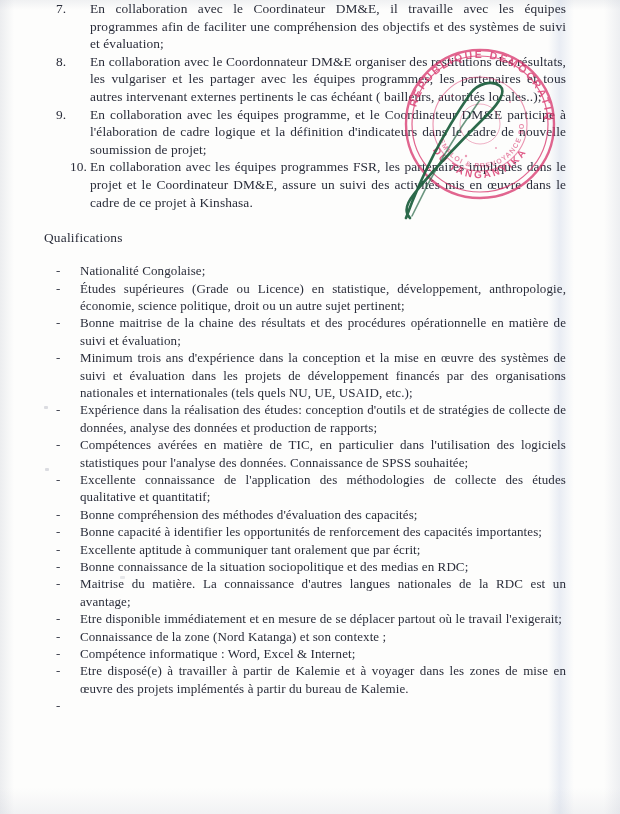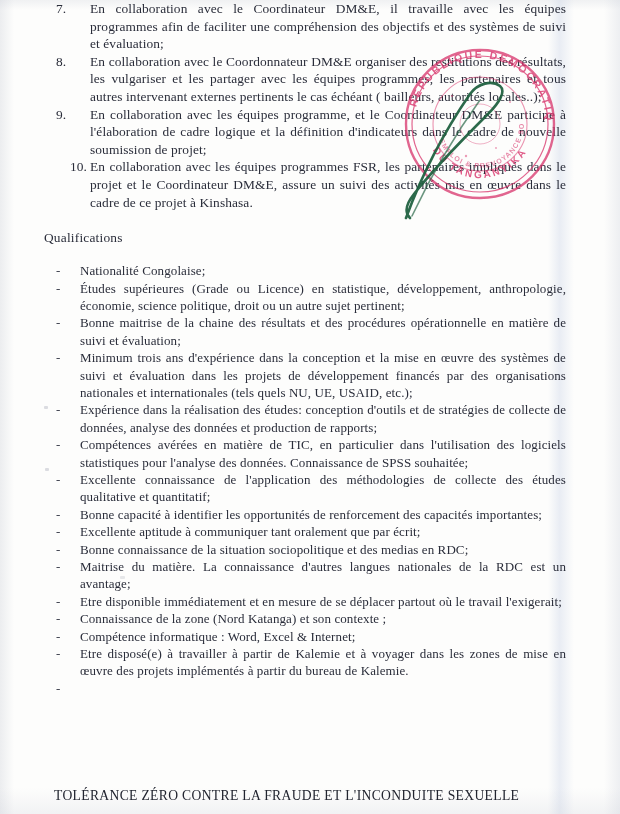--- a/index.html
+++ b/index.html
@@ -202,34 +202,34 @@
     <div class="heading">Qualifications</div>
 
     <ul class="dashed">
       <li>Nationalité Congolaise;</li>
       <li>Études supérieures (Grade ou Licence) en statistique, développement, anthropologie, économie, science politique, droit ou un autre sujet pertinent;</li>
       <li>Bonne maitrise de la chaine des résultats et des procédures opérationnelle en matière de suivi et évaluation;</li>
       <li>Minimum trois ans d'expérience dans la conception et la mise en œuvre des systèmes de suivi et évaluation dans les projets de développement financés par des organisations nationales et  internationales (tels quels NU, UE, USAID, etc.);</li>
       <li>Expérience dans la réalisation des études: conception d'outils et de stratégies de collecte de données, analyse des données et production de rapports;</li>
       <li>Compétences avérées en matière de TIC, en particulier dans l'utilisation des logiciels statistiques pour l'analyse des données. Connaissance de SPSS souhaitée;</li>
       <li>Excellente connaissance de l'application des méthodologies de collecte des études qualitative et quantitatif;</li>
+      <li>Bonne compréhension des méthodes d'évaluation des capacités;</li>
       <li>Bonne capacité à identifier les opportunités de renforcement des capacités importantes;</li>
       <li>Excellente aptitude à communiquer tant oralement que par écrit;</li>
       <li>Bonne connaissance de la situation sociopolitique et des medias en RDC;</li>
       <li>Maitrise du matière. La connaissance d'autres langues nationales de la RDC est un avantage;</li>
       <li>Etre disponible immédiatement et en mesure de se déplacer partout où le travail l'exigerait;</li>
       <li>Connaissance de la zone (Nord Katanga) et son contexte ;</li>
       <li>Compétence informatique : Word, Excel &amp; Internet;</li>
       <li>Etre disposé(e) à travailler à partir de Kalemie et à voyager dans les zones de mise en œuvre des projets implémentés à partir du bureau de Kalemie.</li>
       <li class="empty-item"></li>
     </ul>
 
   </div>
 
-  <div class="footer-line">TOLÉRANCE ZÉRO CONTRE LA FRAUDE ET L'INCONDUITE SEXUELLE</div>
 
   <div class="stamp">
     <svg viewBox="0 0 176 176" xmlns="http://www.w3.org/2000/svg" aria-hidden="true">
       <defs>
         <path id="arcTop" d="M 22,88 A 66,66 0 0 1 154,88" fill="none"></path>
         <path id="arcBottom" d="M 34,88 A 54,54 0 0 0 142,88" fill="none"></path>
         <path id="arcMid" d="M 44,88 A 44,44 0 0 0 132,88" fill="none"></path>
       </defs>
       <g stroke="#d8326a" fill="none" opacity="0.85">
         <circle cx="88" cy="88" r="74" stroke-width="2.4"></circle>

